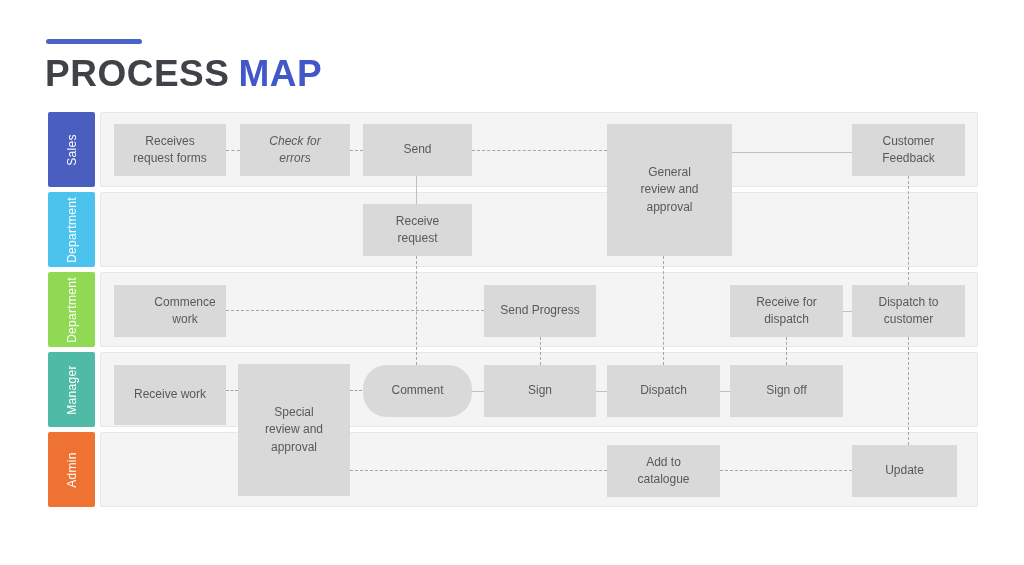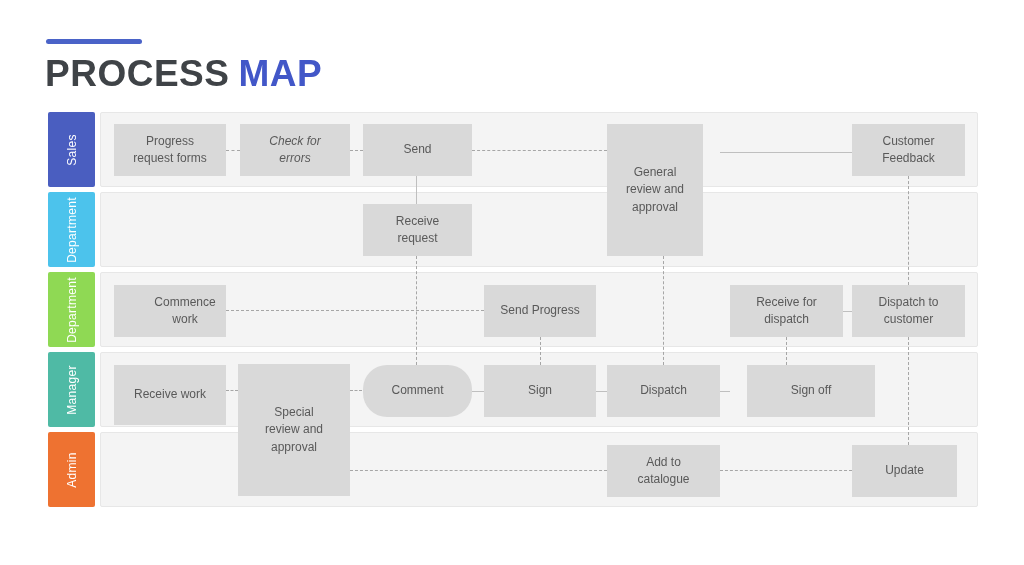--- a/index.html
+++ b/index.html
@@ -83,26 +83,26 @@
   <div class="eh" style="left:720px; top:470px; width:132px;"></div>
 
   <div class="ev solid" style="left:416px; top:176px; height:28px;"></div>
   <div class="ev" style="left:416px; top:256px; height:109px;"></div>
   <div class="ev" style="left:663px; top:256px; height:109px;"></div>
   <div class="ev" style="left:540px; top:337px; height:28px;"></div>
   <div class="ev" style="left:786px; top:337px; height:28px;"></div>
   <div class="ev" style="left:908px; top:176px; height:109px;"></div>
   <div class="ev" style="left:908px; top:337px; height:108px;"></div>
 
-  <div class="node" style="left:114px; top:124px; width:112px; height:52px;">Progress
+  <div class="node" style="left:114px; top:124px; width:112px; height:52px;">Receives
 request forms</div>
   <div class="node" style="left:240px; top:124px; width:110px; height:52px;font-style:italic;">Check for
 errors</div>
   <div class="node" style="left:363px; top:124px; width:109px; height:52px;">Send</div>
-  <div class="node" style="left:607px; top:124px; width:96px; height:132px;">General
+  <div class="node" style="left:607px; top:124px; width:125px; height:132px;">General
 review and
 approval</div>
   <div class="node" style="left:852px; top:124px; width:113px; height:52px;">Customer
 Feedback</div>
 
   <div class="node" style="left:363px; top:204px; width:109px; height:52px;">Receive
 request</div>
 
   <div class="node" style="left:114px; top:285px; width:112px; height:52px;padding-left:36px;">Commence
 work</div>
@@ -112,19 +112,19 @@
   <div class="node" style="left:852px; top:285px; width:113px; height:52px;">Dispatch to
 customer</div>
 
   <div class="node" style="left:114px; top:365px; width:112px; height:60px;">Receive work</div>
   <div class="node" style="left:238px; top:364px; width:112px; height:132px;">Special
 review and
 approval</div>
   <div class="node" style="left:363px; top:365px; width:109px; height:52px;border-radius:24px;">Comment</div>
   <div class="node" style="left:484px; top:365px; width:112px; height:52px;">Sign</div>
   <div class="node" style="left:607px; top:365px; width:113px; height:52px;">Dispatch</div>
-  <div class="node" style="left:730px; top:365px; width:128px; height:52px;margin-left:17px;">Sign off</div>
+  <div class="node" style="left:730px; top:365px; width:113px; height:52px;">Sign off</div>
 
   <div class="node" style="left:607px; top:445px; width:113px; height:52px;">Add to
 catalogue</div>
   <div class="node" style="left:852px; top:445px; width:105px; height:52px;">Update</div>
 
 </div>
 
 </body></html>

